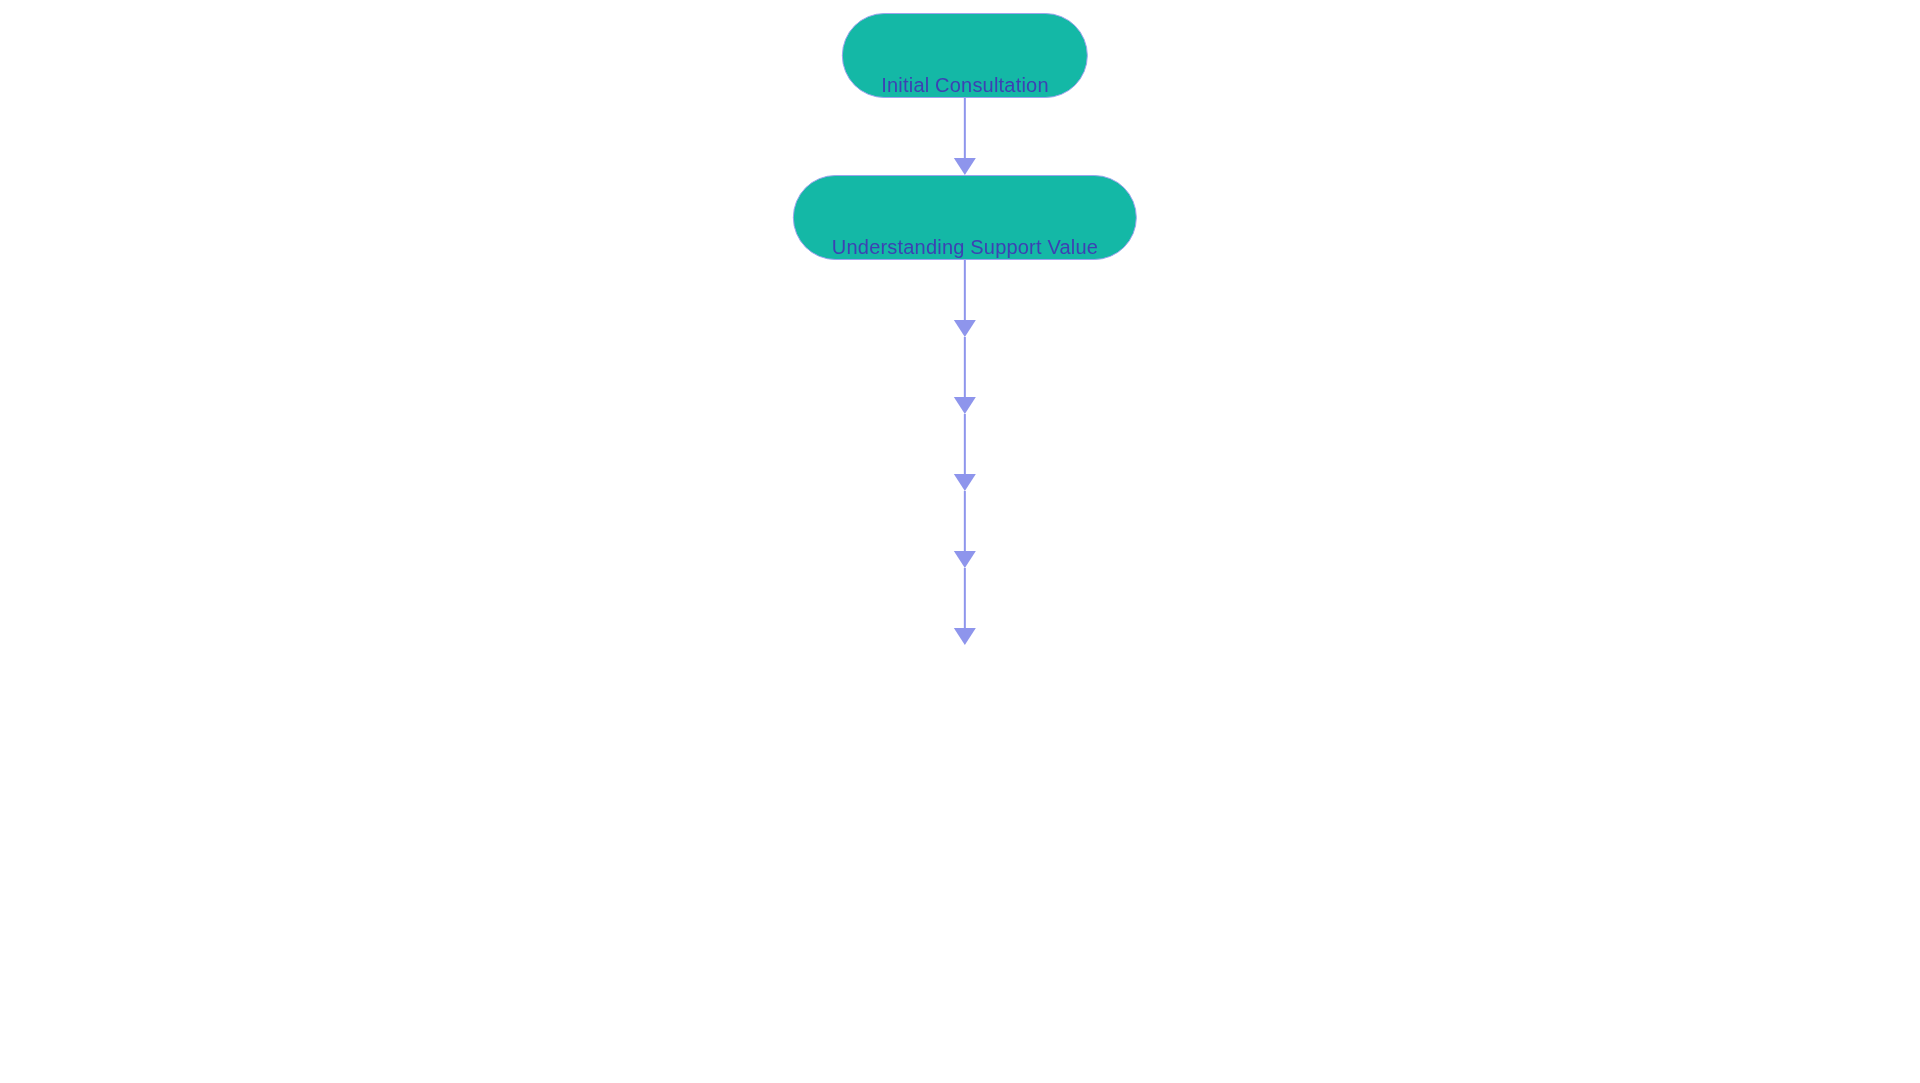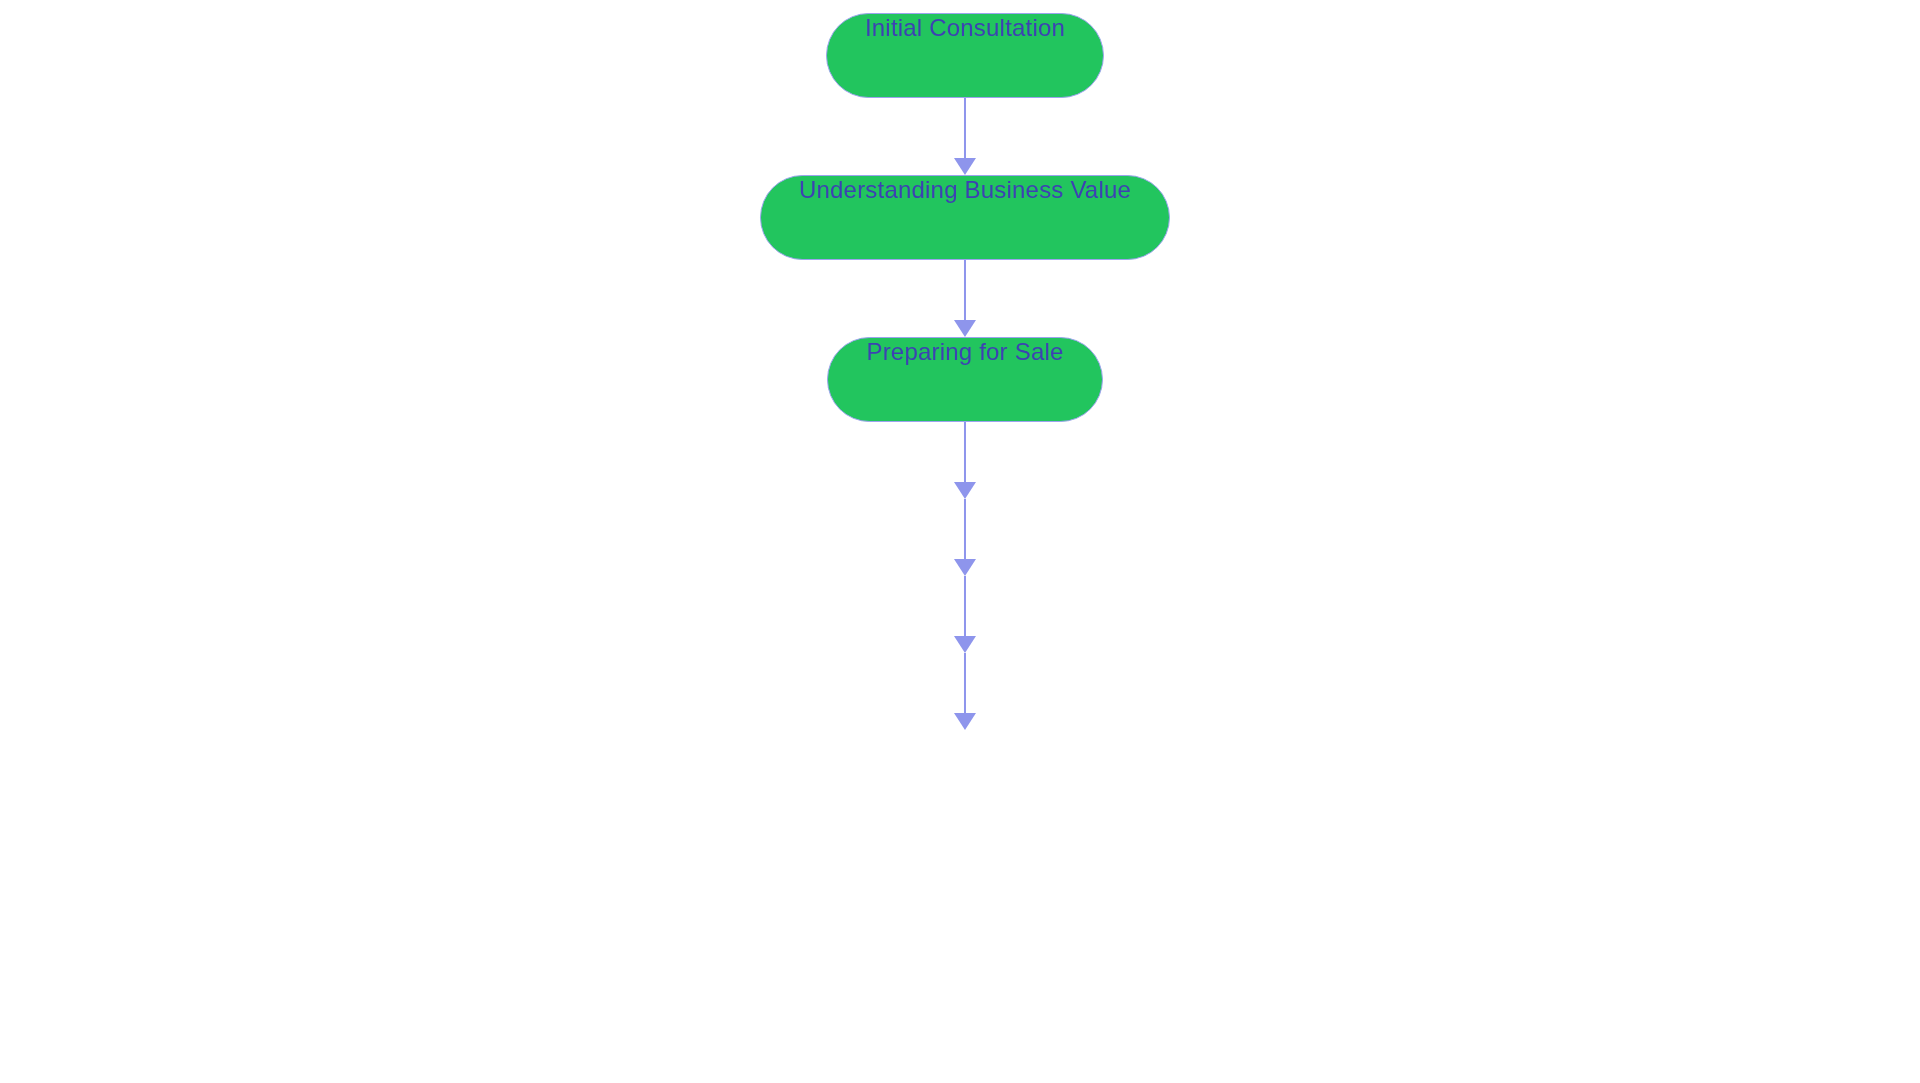--- a/index.html
+++ b/index.html
@@ -25,27 +25,27 @@
     display: flex;
     flex-direction: column;
     align-items: center;
   }
   .flow-node {
     box-sizing: border-box;
     height: 85px;
     min-width: 196px;
     padding: 0 38px;
     display: flex;
-    align-items: flex-start;
+    align-items: flex-end;
     justify-content: center;
-    background: #22c55e;
+    background: #14b8a6;
     border: 1.5px solid #9ca3ee;
     border-radius: 42.5px;
     color: #3d41b3;
-    font-size: 24px;
+    font-size: 20px;
     letter-spacing: 0.2px;
     white-space: nowrap;
   }
   .flow-arrow {
     height: 77px;
     width: 24px;
     display: flex;
     flex-direction: column;
     align-items: center;
   }
@@ -71,31 +71,28 @@
     <div class="flow-node">
       <span>Initial Consultation</span>
     </div>
 
     <div class="flow-arrow">
       <div class="shaft"></div>
       <div class="head"></div>
     </div>
 
     <div class="flow-node">
-      <span>Understanding Business Value</span>
+      <span>Understanding Support Value</span>
     </div>
 
     <div class="flow-arrow">
       <div class="shaft"></div>
       <div class="head"></div>
     </div>
 
-    <div class="flow-node">
-      <span>Preparing for Sale</span>
-    </div>
 
     <div class="flow-arrow">
       <div class="shaft"></div>
       <div class="head"></div>
     </div>
 
 
     <div class="flow-arrow">
       <div class="shaft"></div>
       <div class="head"></div>

